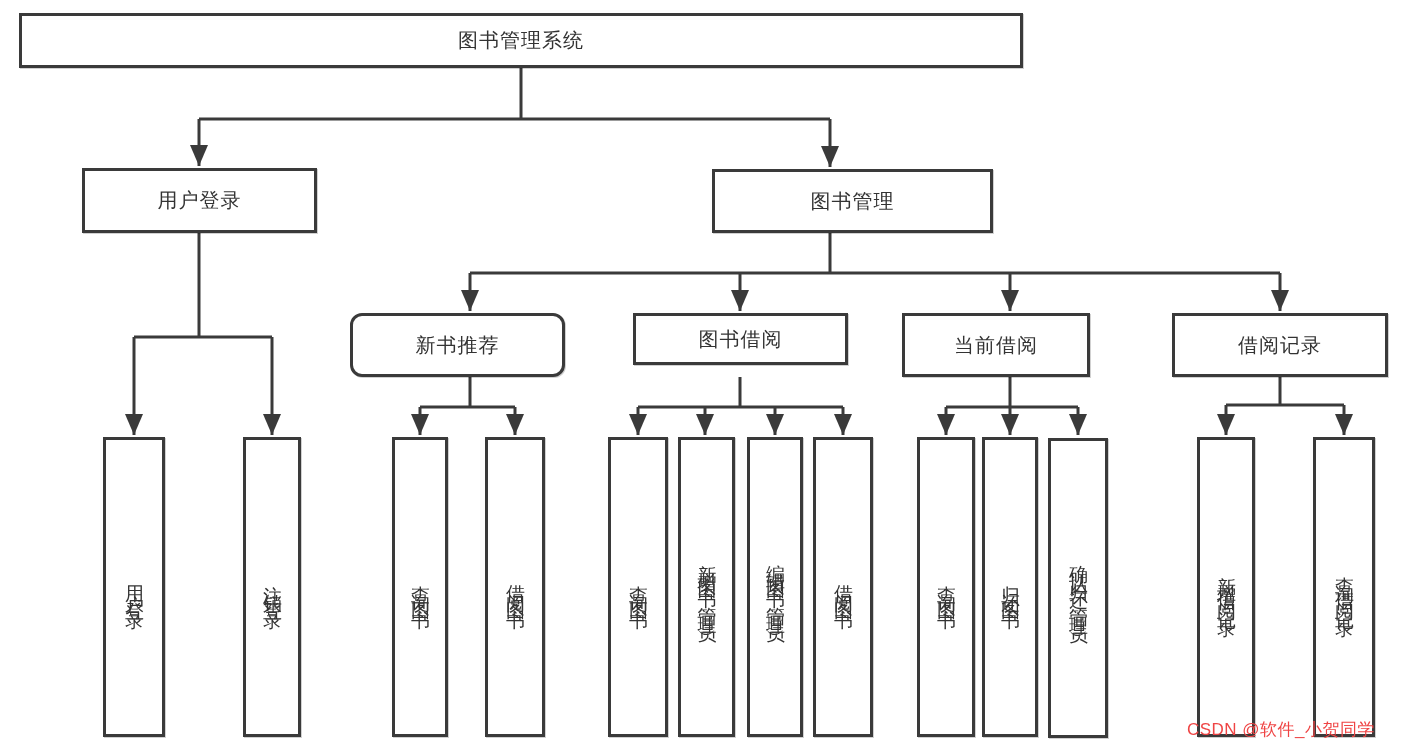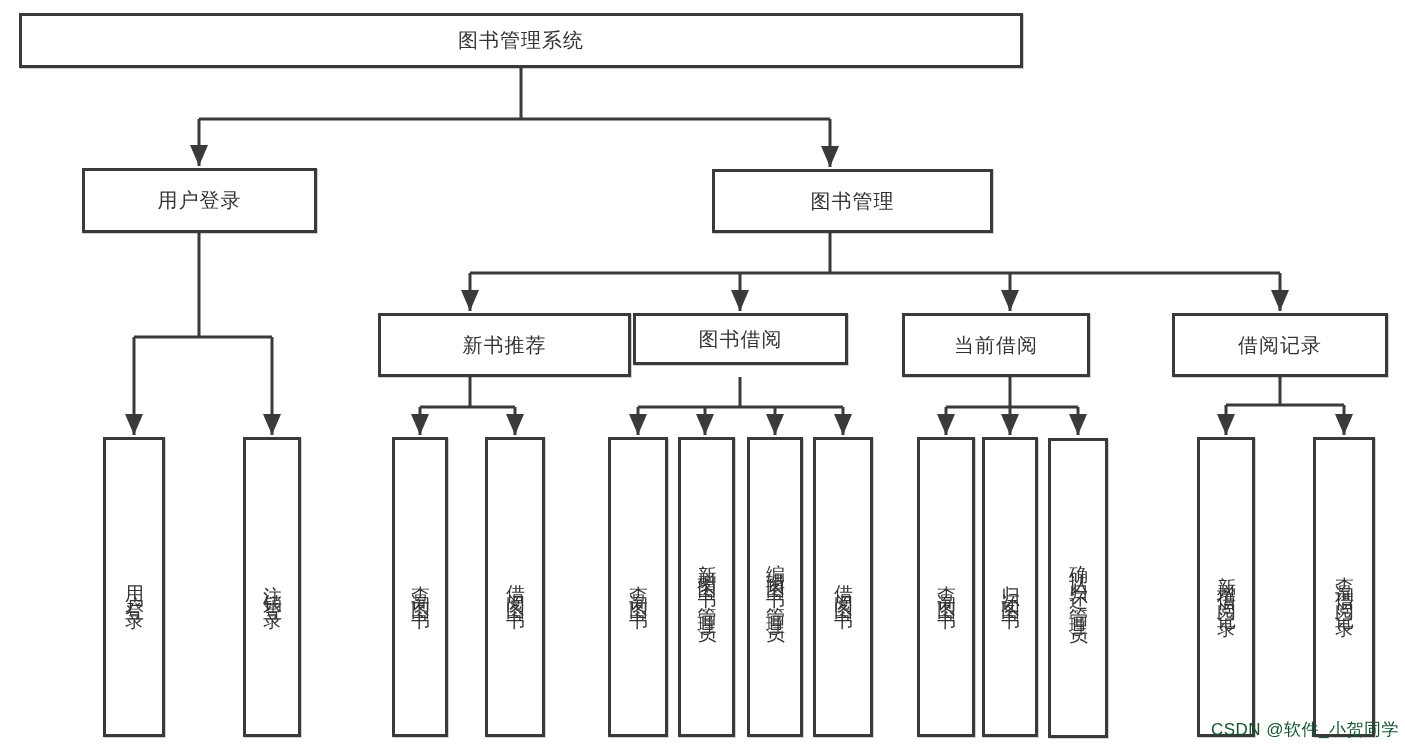--- a/index.html
+++ b/index.html
@@ -28,23 +28,23 @@
     font-size:19px;
   }
   .node.vert .vtext{
     writing-mode:vertical-rl;
     letter-spacing:0.45em;
     line-height:1.1;
     white-space:nowrap;
   }
   #watermark{
     position:absolute;
-    right:6px;
+    right:30px;
     bottom:6px;
-    color:#14532d;
+    color:#ef4444;
     font-size:17px;
     letter-spacing:0.5px;
     white-space:nowrap;
   }
 </style>
 </head>
 <body>
 
 <div id="stage">
 
@@ -84,21 +84,21 @@
       <path d="M1226,405 V435" marker-end="url(#arrow)"></path>
       <path d="M1344,405 V435" marker-end="url(#arrow)"></path>
     </g>
   </svg>
 
   <div class="node" style="left:19px;top:13px;width:1004px;height:55px;">图书管理系统</div>
 
   <div class="node" style="left:82px;top:168px;width:235px;height:65px;">用户登录</div>
   <div class="node" style="left:712px;top:169px;width:281px;height:64px;">图书管理</div>
 
-  <div class="node" style="left:378px;top:313px;width:253px;height:64px;">新书推荐</div>
+  <div class="node" style="left:350px;top:313px;width:215px;height:64px;border-radius:12px;">新书推荐</div>
   <div class="node" style="left:633px;top:313px;width:215px;height:52px;">图书借阅</div>
   <div class="node" style="left:902px;top:313px;width:188px;height:64px;">当前借阅</div>
   <div class="node" style="left:1172px;top:313px;width:216px;height:64px;">借阅记录</div>
 
   <div class="node vert" style="left:103px;top:437px;width:62px;height:300px;">
     <span class="vtext">用户登录</span>
     </div>
 
   <div class="node vert" style="left:243px;top:437px;width:58px;height:300px;">
     <span class="vtext">注销登录</span>

